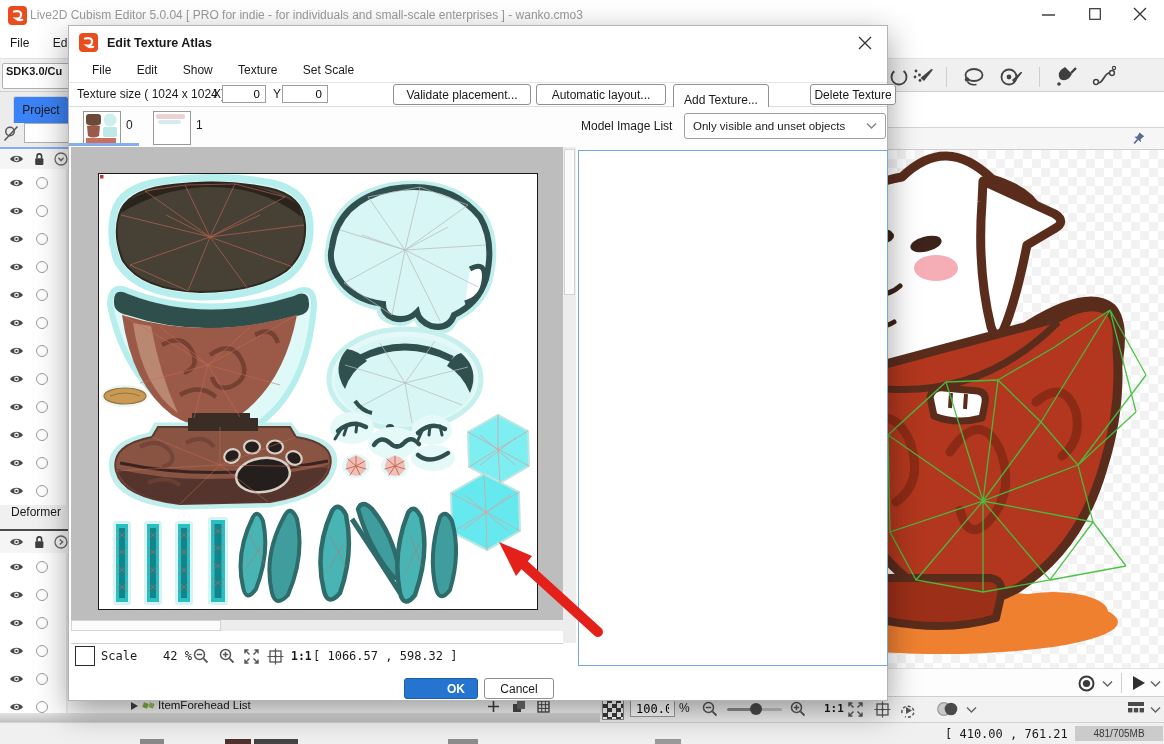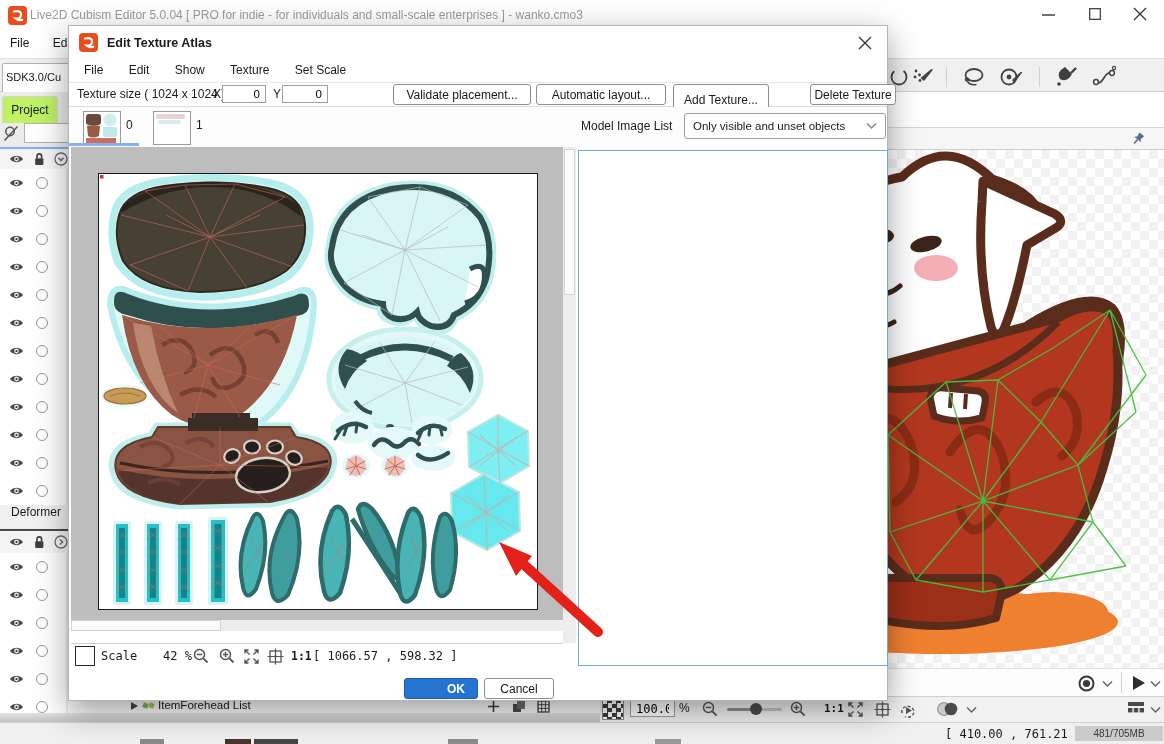--- a/index.html
+++ b/index.html
@@ -7,21 +7,21 @@
         font-family:"Liberation Sans",sans-serif;font-size:12px;color:#1a1a1a;}
   .abs{position:absolute;}
   .mono{font-family:"DejaVu Sans Mono",monospace;}
   .sep-v{width:1px;background:#cfcfcf;}
   
   .titlebar{left:0;top:0;width:1164px;height:30px;background:#fff;}
   .title-text{left:30px;top:8px;color:#9b9b9b;white-space:nowrap;}
   .menubar{left:0;top:30px;width:1164px;height:28px;background:#fff;}
   .menu-item{display:inline-block;padding:6px 10px;cursor:default;}
   .toolbar{left:0;top:58px;width:1164px;height:34px;background:#f0f0f0;border-top:1px solid #e2e2e2;border-bottom:1px solid #cfcfcf;box-sizing:border-box;}
-  .combo{background:#fff;border:1px solid #b0b0b0;border-radius:2px;overflow:hidden;white-space:nowrap;padding:7px 3px;font-size:11px;}
+  .combo{background:#fff;border:1px solid #b0b0b0;border-radius:2px;overflow:hidden;white-space:nowrap;padding:1px 3px;font-size:11px;font-weight:bold;}
   .list-row{height:28px;display:flex;align-items:center;}
   .circle-ic{width:12px;height:12px;border:1.6px solid #9a9a9a;border-radius:50%;box-sizing:border-box;}
   
   .dialog{left:68px;top:25px;width:820px;height:676px;background:#fff;border:1px solid #b4b4b4;
           box-shadow:0 10px 30px rgba(0,0,0,.38);box-sizing:border-box;z-index:40;}
   .dlg-title{font-weight:bold;font-size:12.5px;}
   .dlg-menu .menu-item{padding:5px 11px;}
   .btn{background:#fff;border:1px solid #8f8f8f;border-radius:3px;font-size:12px;text-align:center;
        display:flex;align-items:center;justify-content:center;box-sizing:border-box;cursor:default;}
   .btn-ok{background:#2574cf;border-color:#1c5fae;color:#fff;padding-left:30px;}
@@ -97,21 +97,21 @@
     </svg>
     <svg class="abs" style="left:1092px;top:6px" width="26" height="24">
       <path d="M4,17 C12,21 11,6 20,8" stroke="#444" stroke-width="1.8" fill="none"></path>
       <circle cx="4" cy="17" r="2.4" fill="#fff" stroke="#444" stroke-width="1.5"></circle>
       <circle cx="20" cy="8" r="2.4" fill="#fff" stroke="#444" stroke-width="1.5"></circle>
       <circle cx="22" cy="3" r="1.6" fill="none" stroke="#444" stroke-width="1.2"></circle>
     </svg>
   </div>
 
   <div class="abs" style="left:0;top:92px;width:68px;height:630px;background:#ececec">
-    <div class="abs" style="left:2px;top:4px;width:54px;height:26px;background:#bef264;border:1px solid #d5d5d5;border-bottom:none;border-radius:3px 3px 0 0;display:flex;align-items:center;justify-content:center">
+    <div class="abs" style="left:13px;top:4px;width:54px;height:26px;background:#3b82f6;border:1px solid #d5d5d5;border-bottom:none;border-radius:3px 3px 0 0;display:flex;align-items:center;justify-content:center">
       <span>Project</span>
     </div>
     <svg class="abs" style="left:3px;top:33px" width="17" height="17">
       <circle cx="7" cy="6.5" r="4.2" fill="none" stroke="#555" stroke-width="1.5"></circle>
       <line x1="1.5" y1="15.5" x2="14.5" y2="1.5" stroke="#555" stroke-width="1.5"></line>
     </svg>
     <input class="abs" style="left: 24px; top: 31px; width: 40px; height: 18px; border: 1px solid rgb(176, 176, 176); padding: 0px 2px;">
     <div class="abs" style="left:0;top:55px;width:68px;height:2px;background:#85aef3"></div>
     <div class="abs" style="left:0;top:57px;width:68px;height:20px;background:#f5f5f5;display:flex;align-items:center;gap:9px;padding-left:9px;box-sizing:border-box">
       <svg width="15" height="10">
@@ -477,21 +477,21 @@
 
     <svg class="abs" style="left:10px;top:7px" width="19" height="19">
       <rect width="19" height="19" rx="4" fill="#e94c1d"></rect>
       <path d="M6,5.5 Q13.5,4 13,9 Q12.6,13 8,12.6 Q11,15 14.2,13.8" stroke="#fff" stroke-width="2.2" fill="none" stroke-linecap="round"></path>
     </svg>
     <span class="abs dlg-title" style="left:38px;top:10px">Edit Texture Atlas</span>
     <svg class="abs" style="left:789px;top:10px" width="14" height="14">
         <path d="M1,1 L13,13 M13,1 L1,13" stroke="#333" stroke-width="1.3"></path>
       </svg>
 
-    <div class="abs dlg-menu" style="left:4px;top:32px;height:24px">
+    <div class="abs dlg-menu" style="left:12px;top:32px;height:24px">
       <span class="menu-item">File</span>
       <span class="menu-item">Edit</span>
       <span class="menu-item">Show</span>
       <span class="menu-item">Texture</span>
       <span class="menu-item">Set Scale</span>
     </div>
 
     <div class="abs" style="left:0;top:56px;width:818px;height:25px;border-top:1px solid #e6e6e6;border-bottom:1px solid #dcdcdc;box-sizing:border-box">
       <span class="abs" style="left:8px;top:4px">Texture size ( 1024 x 1024 )</span>
       <span class="abs" style="left:144px;top:4px">X</span>

